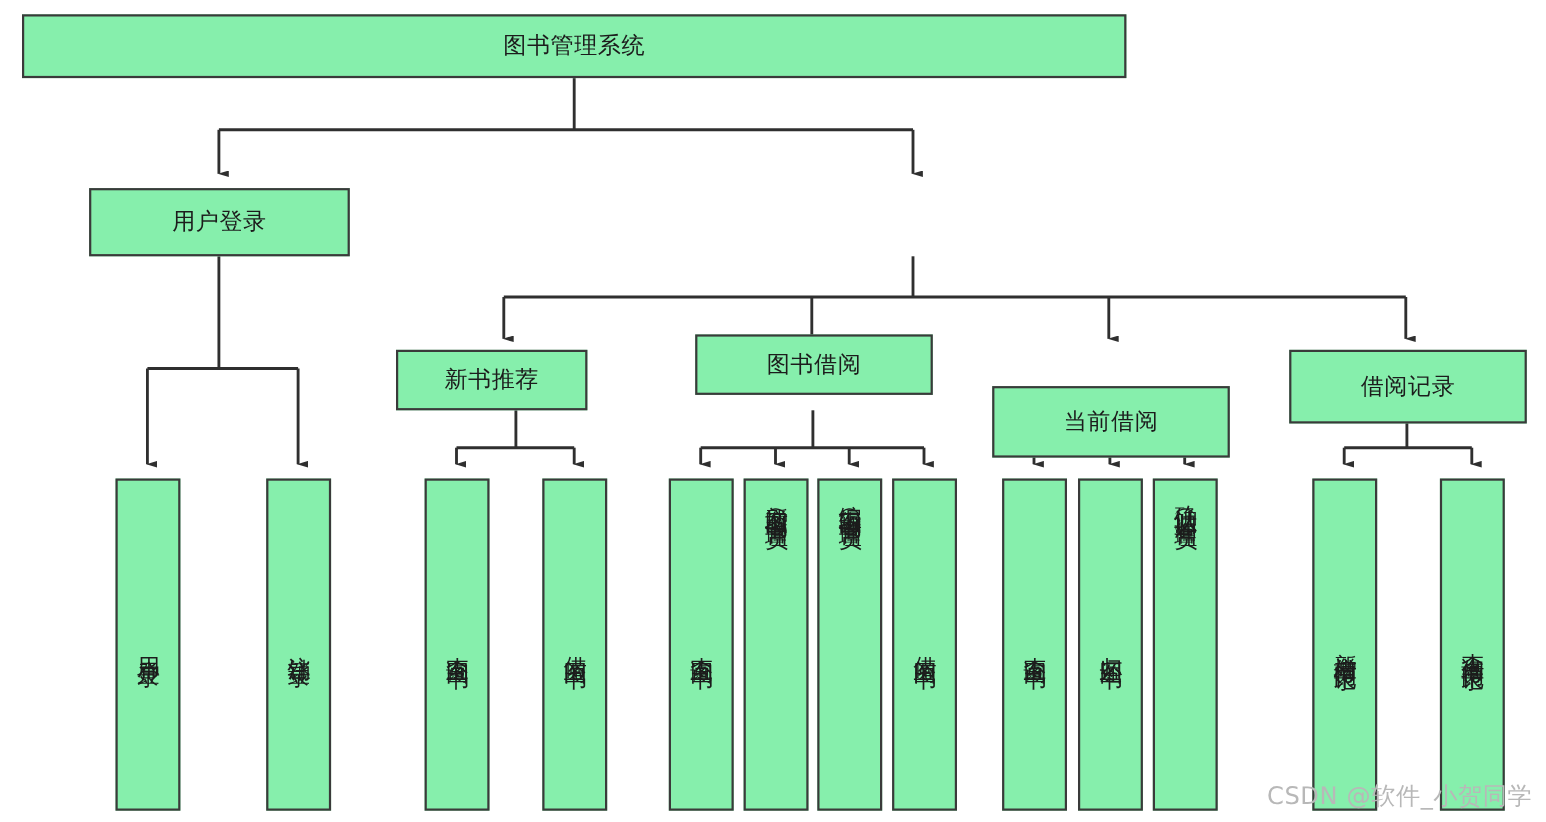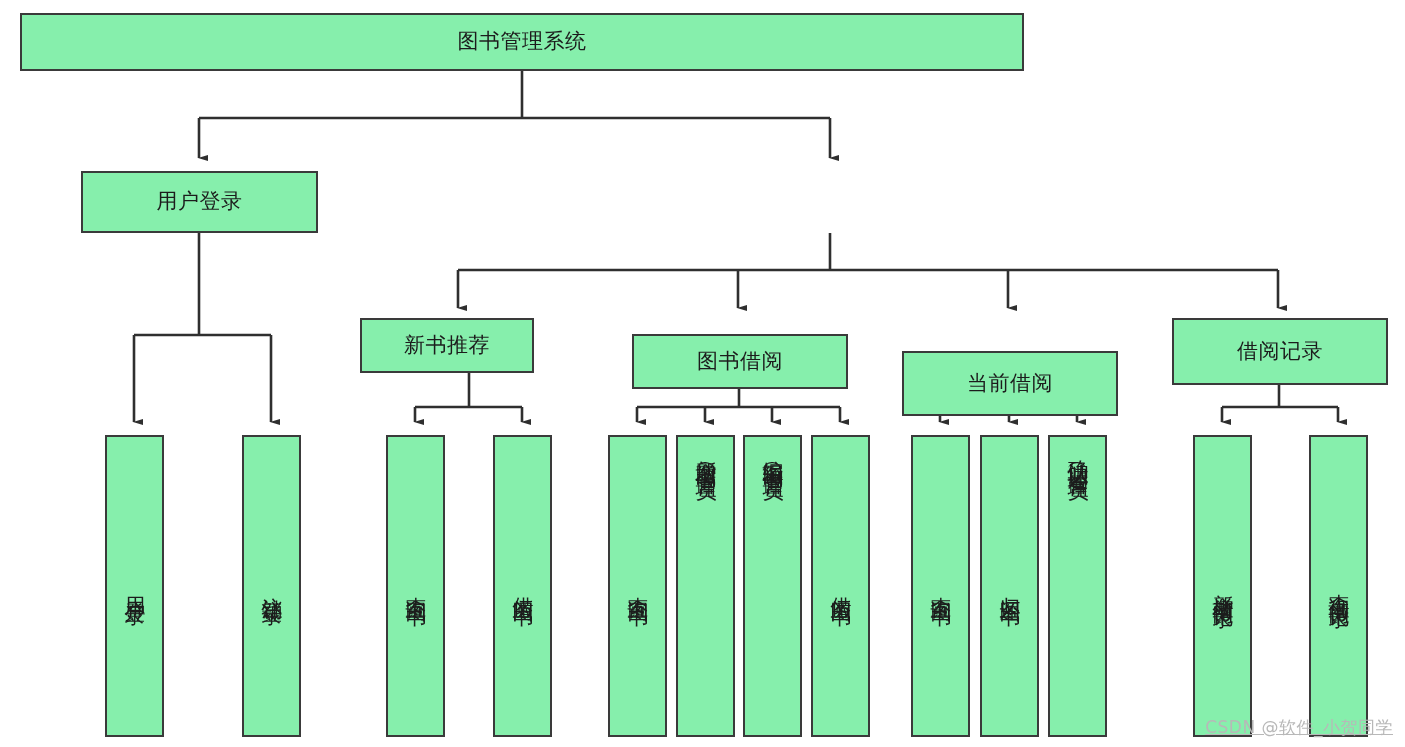--- a/index.html
+++ b/index.html
@@ -59,25 +59,24 @@
   }
   .node.vertical.center-v {
     align-items: center;
     padding-top: 0;
   }
   .watermark {
     position: absolute;
     right: 12px;
     bottom: 8px;
     color: #b8b8b8;
-    font-size: 17px;
+    font-size: 22px;
     letter-spacing: 0.5px;
     z-index: 6;
     white-space: nowrap;
-    text-decoration: underline;
   }
 </style>
 </head>
 <body>
 
 <div id="canvas">
 
   <svg class="connectors" viewBox="0 0 1405 747">
     <defs>
       <marker id="arrow" markerWidth="10" markerHeight="12" refX="3" refY="9" orient="auto" markerUnits="userSpaceOnUse">
@@ -132,21 +131,21 @@
     <span class="node-label">图书管理系统</span>
   </div>
 
   <div class="node horizontal" style="left:81px; top:171px; width:237px; height:62px;">
     <span class="node-label">用户登录</span>
   </div>
 
   <div class="node horizontal" style="left:360px; top:318px; width:174px; height:55px;">
     <span class="node-label">新书推荐</span>
   </div>
-  <div class="node horizontal" style="left:632px; top:334px; width:216px; height:55px;">
+  <div class="node horizontal" style="left:632px; top:304px; width:216px; height:55px;">
     <span class="node-label">图书借阅</span>
   </div>
   <div class="node horizontal" style="left:902px; top:318px; width:216px; height:65px;margin-top:33px;">
     <span class="node-label">当前借阅</span>
   </div>
   <div class="node horizontal" style="left:1172px; top:318px; width:216px; height:67px;">
     <span class="node-label">借阅记录</span>
   </div>
 
   <div class="node vertical center-v" style="left:105px; top:435px; width:59px; height:302px;">

